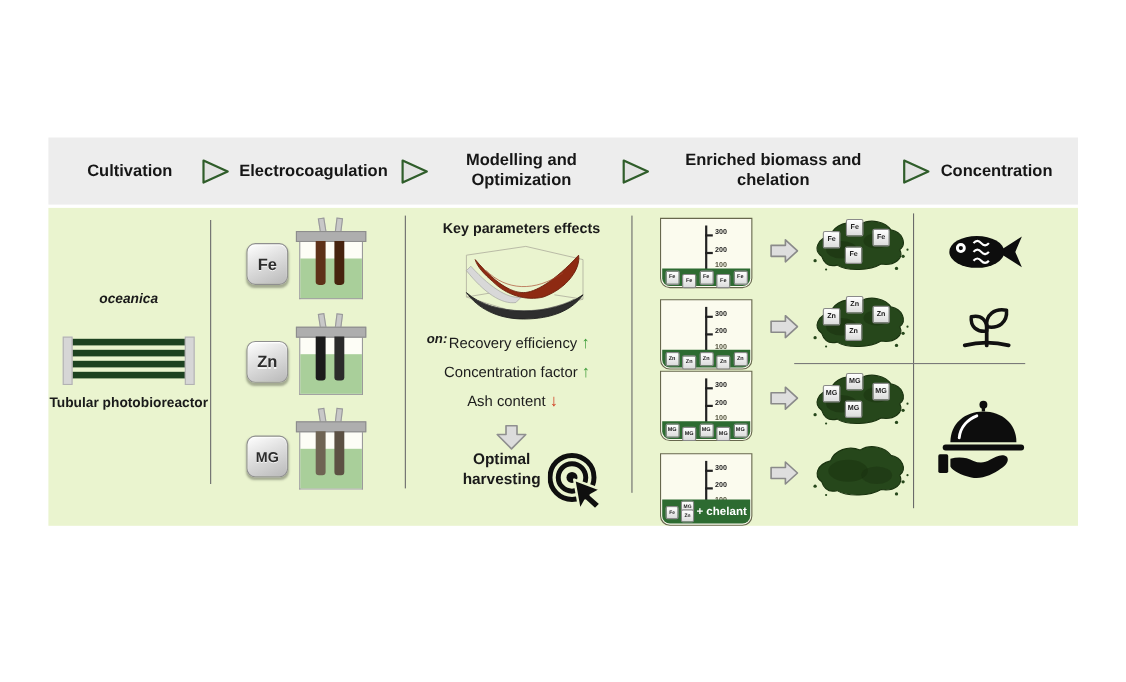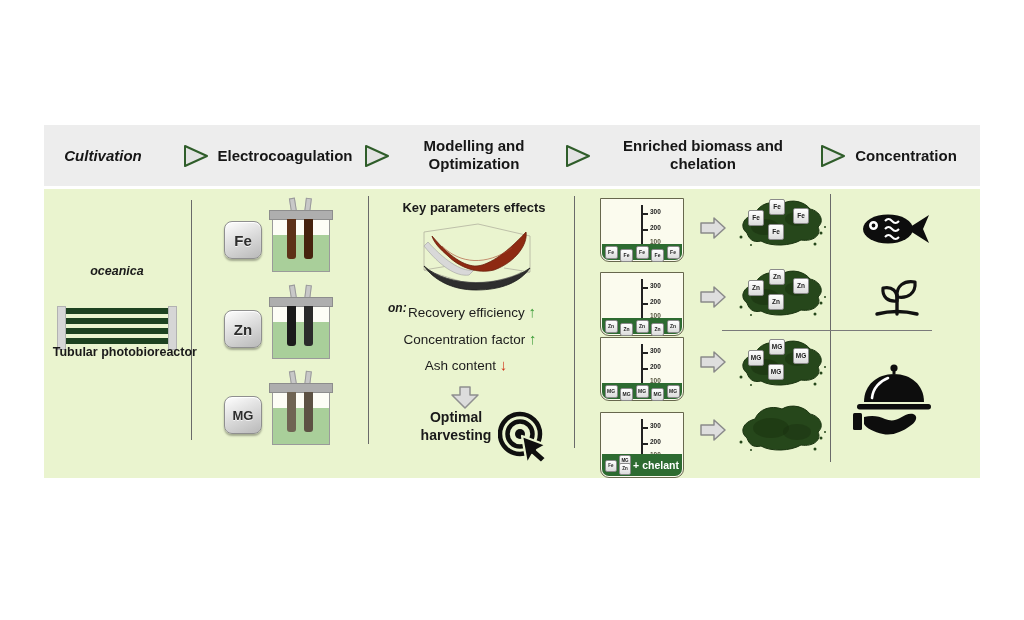--- a/index.html
+++ b/index.html
@@ -81,21 +81,21 @@
   .pile{width:92px;height:52px;}
   .chip-p{position:absolute;width:14px;height:14px;font-size:6.5px;}
 
   
   .appicon{display:block;}
 </style>
 </head>
 <body>
 
 <div id="header" class="abs">
-  <div class="abs stage-label" style="left:59px;font-style:italic;">
+  <div class="abs stage-label" style="left:74px;">
     <div>Cultivation</div>
   </div>
   <svg class="abs flow-tri" style="left:139px;" width="26" height="24">
     <polygon points="2,2 24,12 2,22" fill="#e3e3e3" stroke="#2f5d2a" stroke-width="2" stroke-linejoin="round"></polygon>
   </svg>
   <div class="abs stage-label" style="left:241px;">
     <div>Electrocoagulation</div>
   </div>
   <svg class="abs flow-tri" style="left:320px;" width="26" height="24">
     <polygon points="2,2 24,12 2,22" fill="#e3e3e3" stroke="#2f5d2a" stroke-width="2" stroke-linejoin="round"></polygon>
@@ -131,21 +131,21 @@
     <div>oceanica</div>
   </div>
   <div class="abs pbr" style="left:14px;top:119px;">
     <div class="cap" style="left:-1px;"></div>
     <div class="cap" style="right:-1px;"></div>
     <div class="tube"></div>
     <div class="tube"></div>
     <div class="tube"></div>
     <div class="tube"></div>
   </div>
-  <div class="abs reactor-label" style="left:73px;top:156px;text-align:right;">Tubular photobioreactor</div>
+  <div class="abs reactor-label" style="left:73px;top:170px;">Tubular photobioreactor</div>
 
   <div class="abs keycap" style="left:180px;top:32px;">
     <span>Fe</span>
   </div>
   <div class="abs ebeaker" style="left:228px;top:21px;">
     <div class="tab t1"></div>
     <div class="tab t2"></div>
     <div class="vessel">
       <div class="liquid"></div>
     </div>

